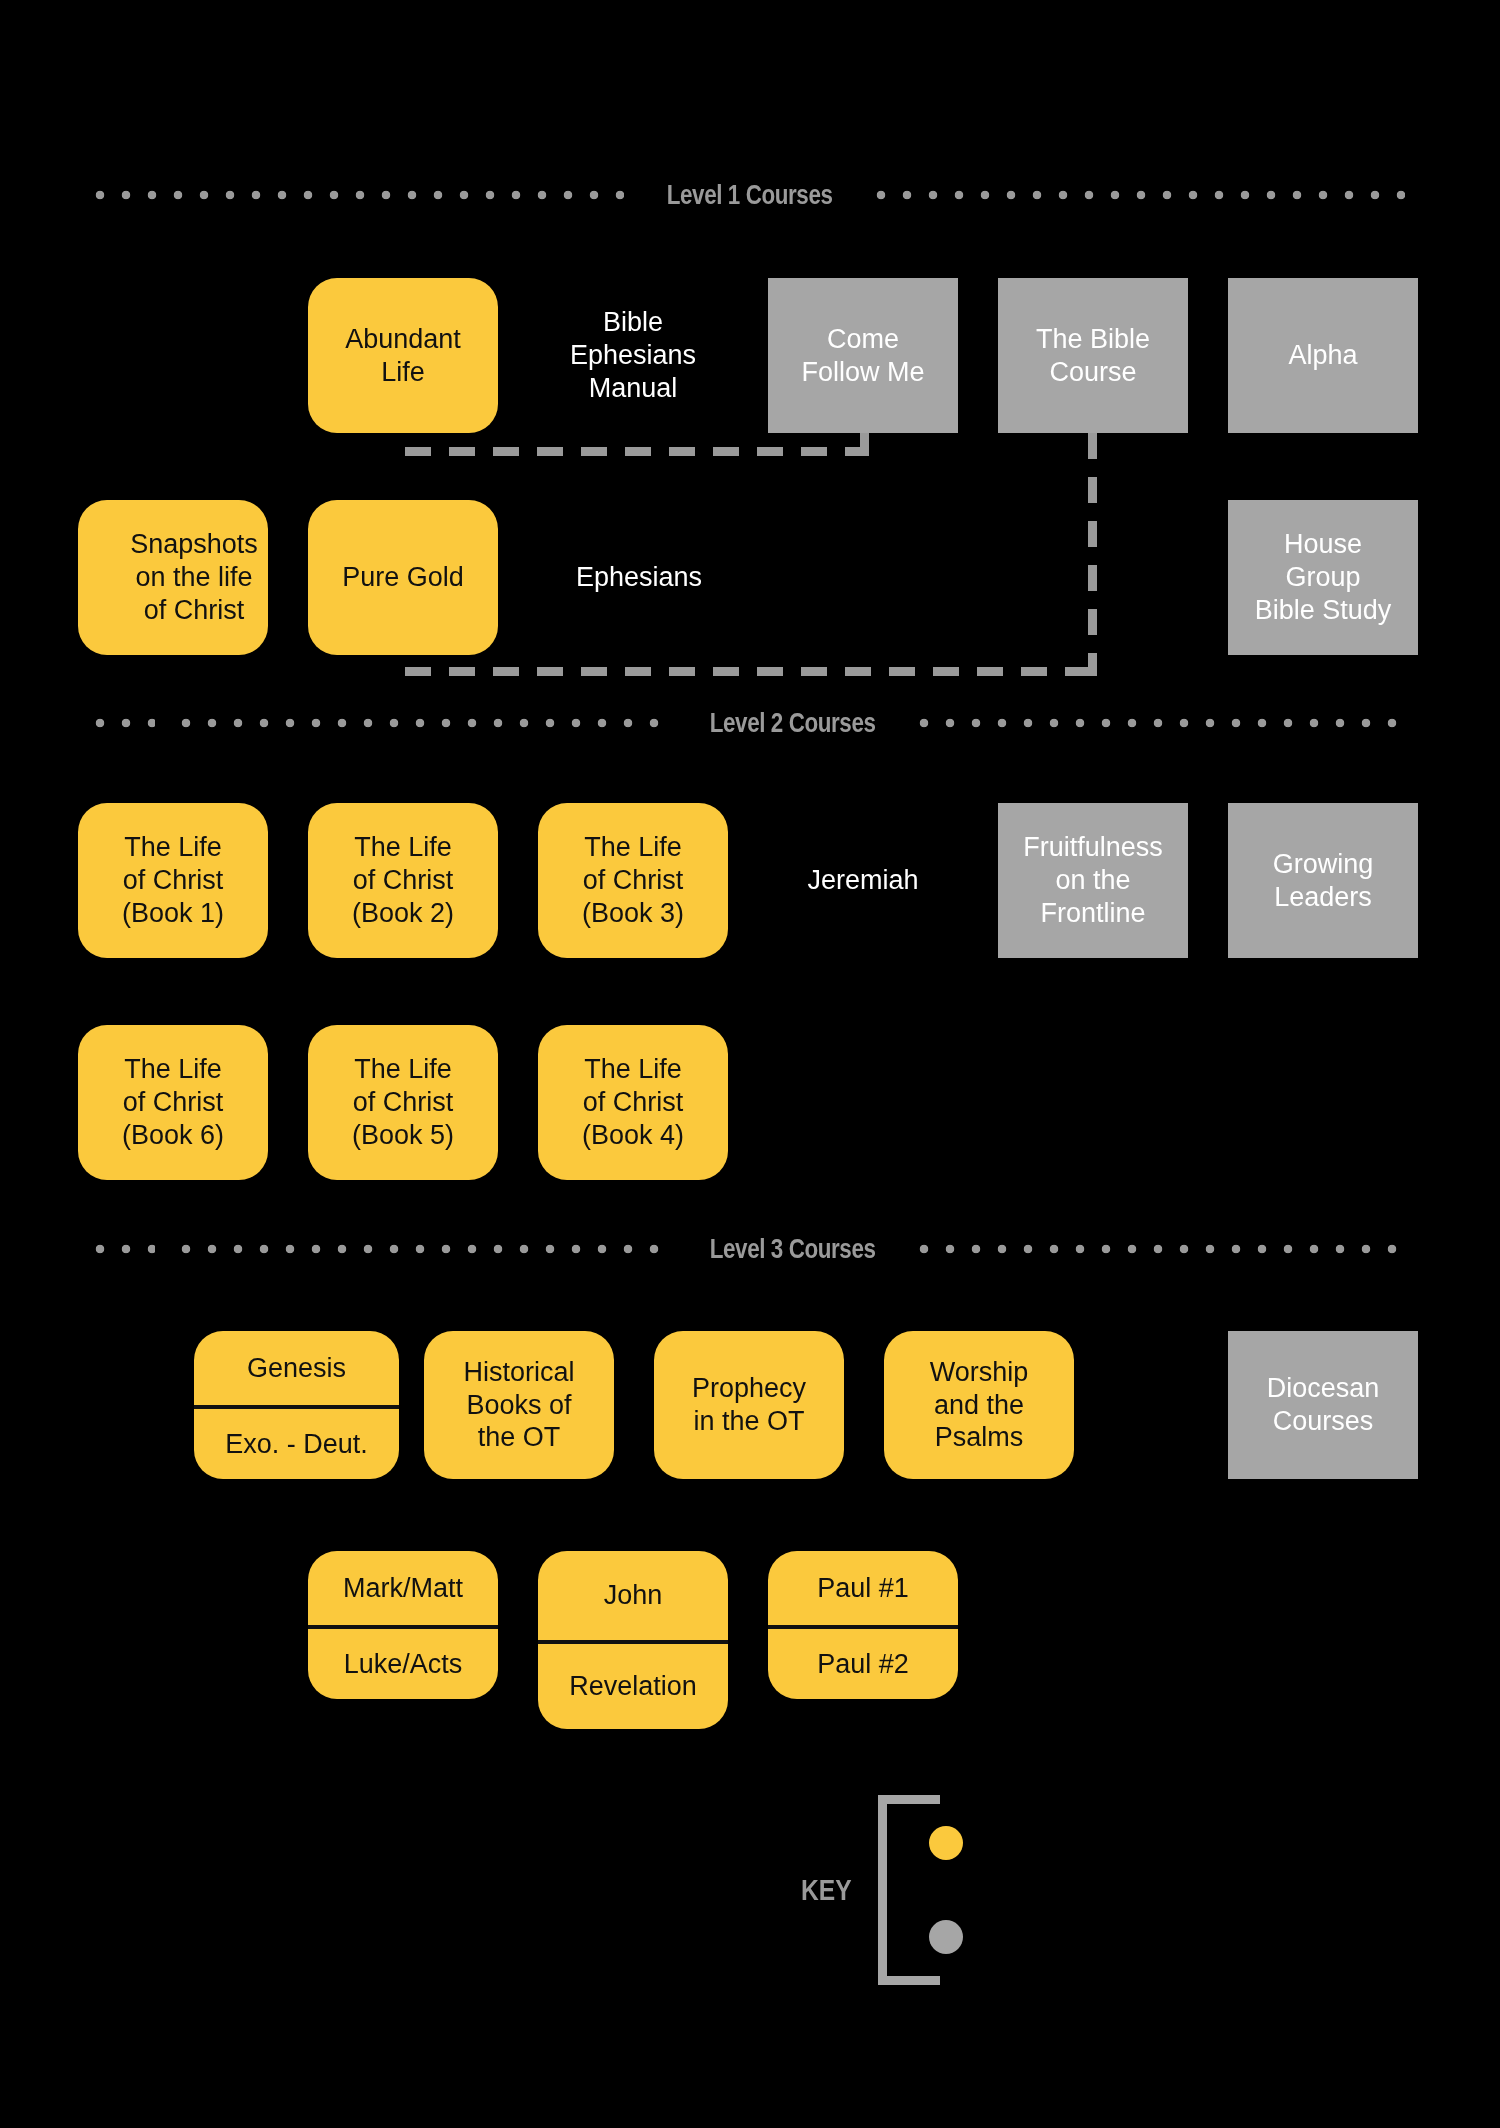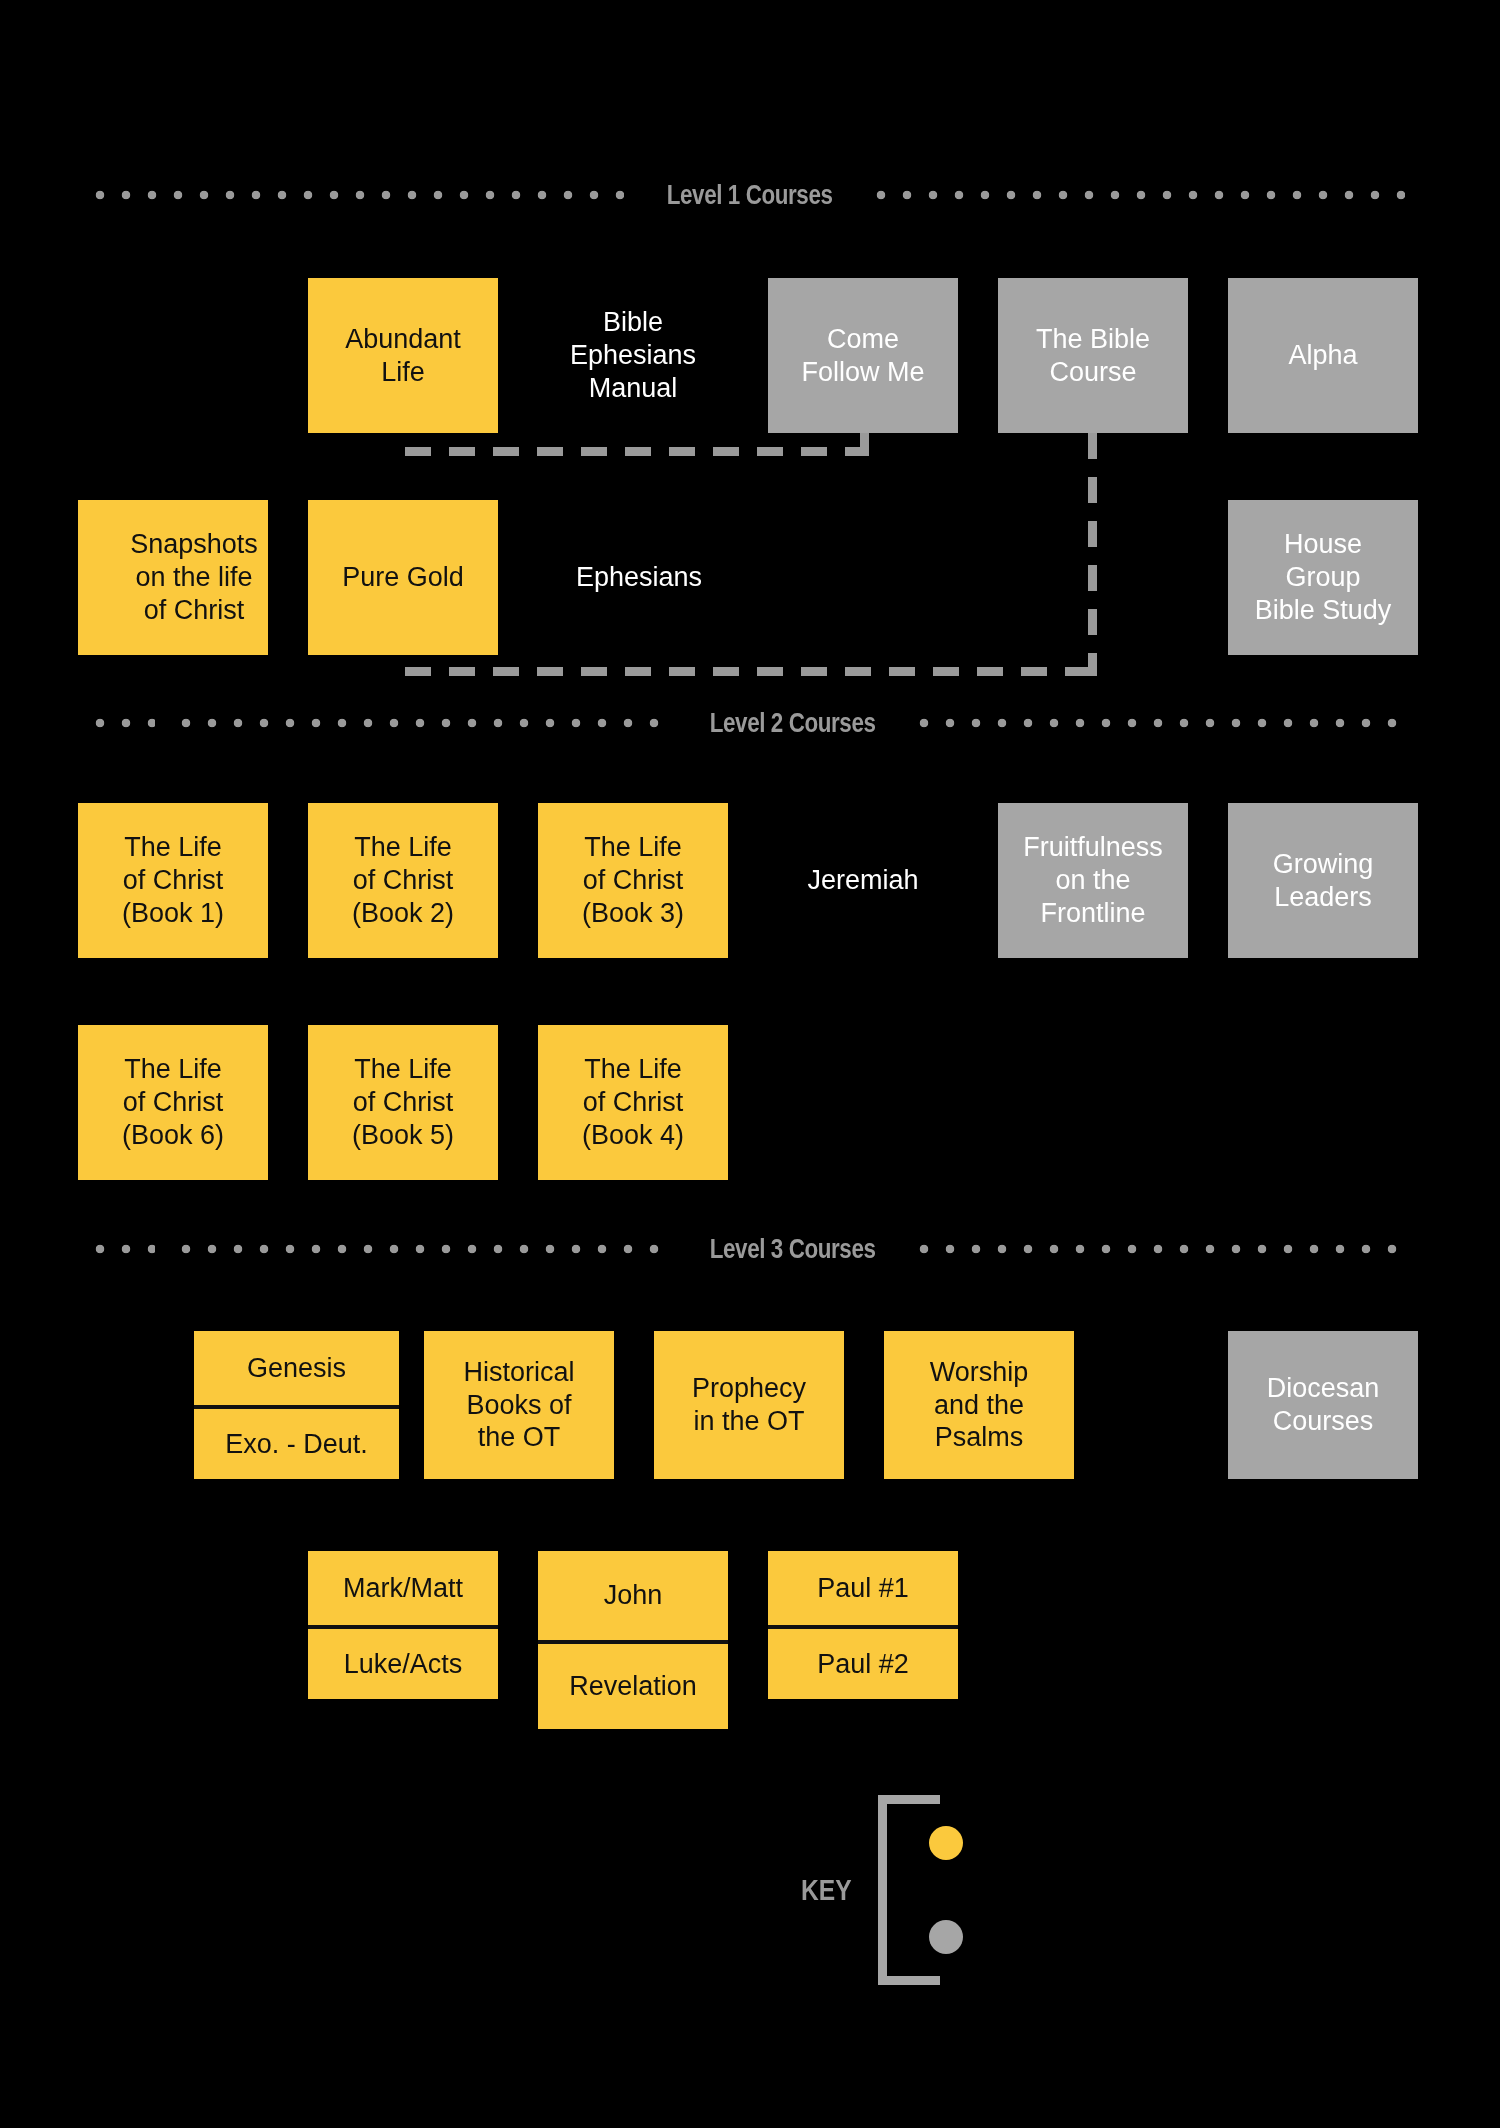--- a/index.html
+++ b/index.html
@@ -35,21 +35,21 @@
   .box{
     position:absolute;
     box-sizing:border-box;
     display:flex;flex-direction:column;
     align-items:center;justify-content:center;
     text-align:center;
     font-size:27px;
     line-height:1.22;
     padding:4px 6px;
   }
-  .box.yellow{background:#FBC93D;color:#111111;}
+  .box.yellow{background:#FBC93D;color:#111111;border-radius:29px;}
   .box.grey{background:#A6A6A6;color:#ffffff;}
   .box.plain{background:transparent;color:#ffffff;}
 
   
   .box.split{padding:0;justify-content:stretch;}
   .box.split .half{
     flex:1 1 50%;
     display:flex;align-items:center;justify-content:center;
     width:100%;
     box-sizing:border-box;

